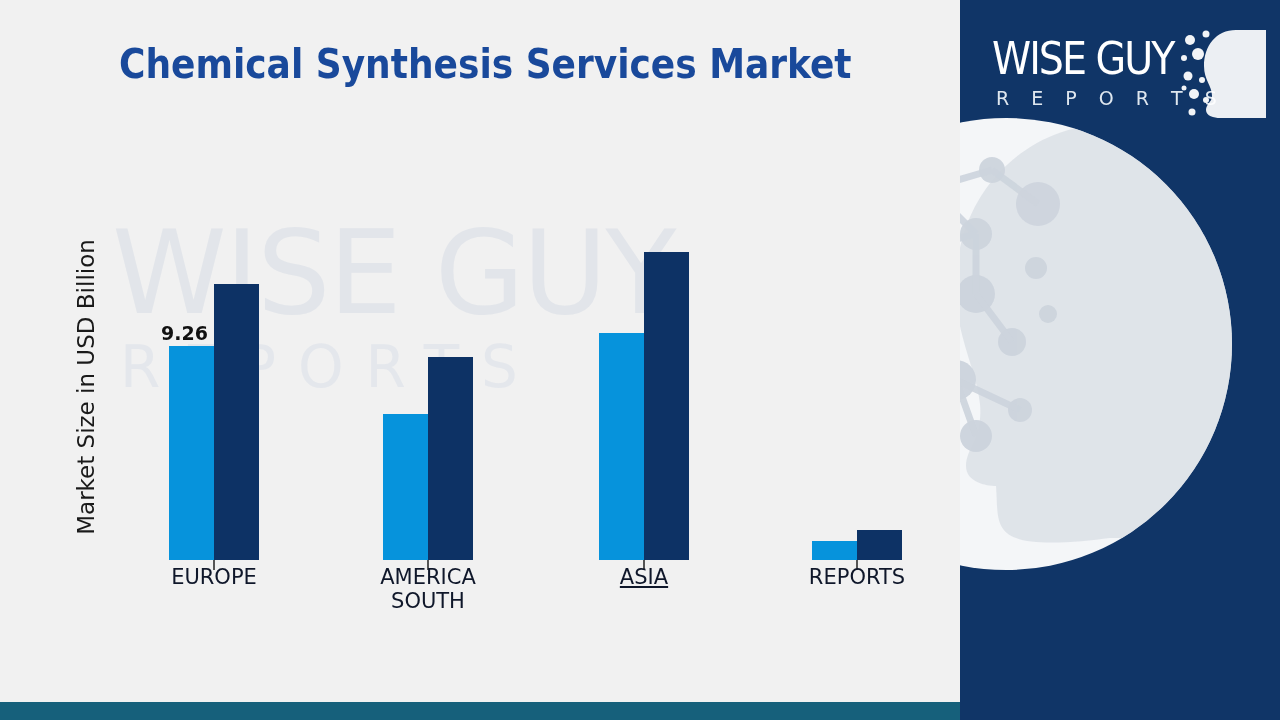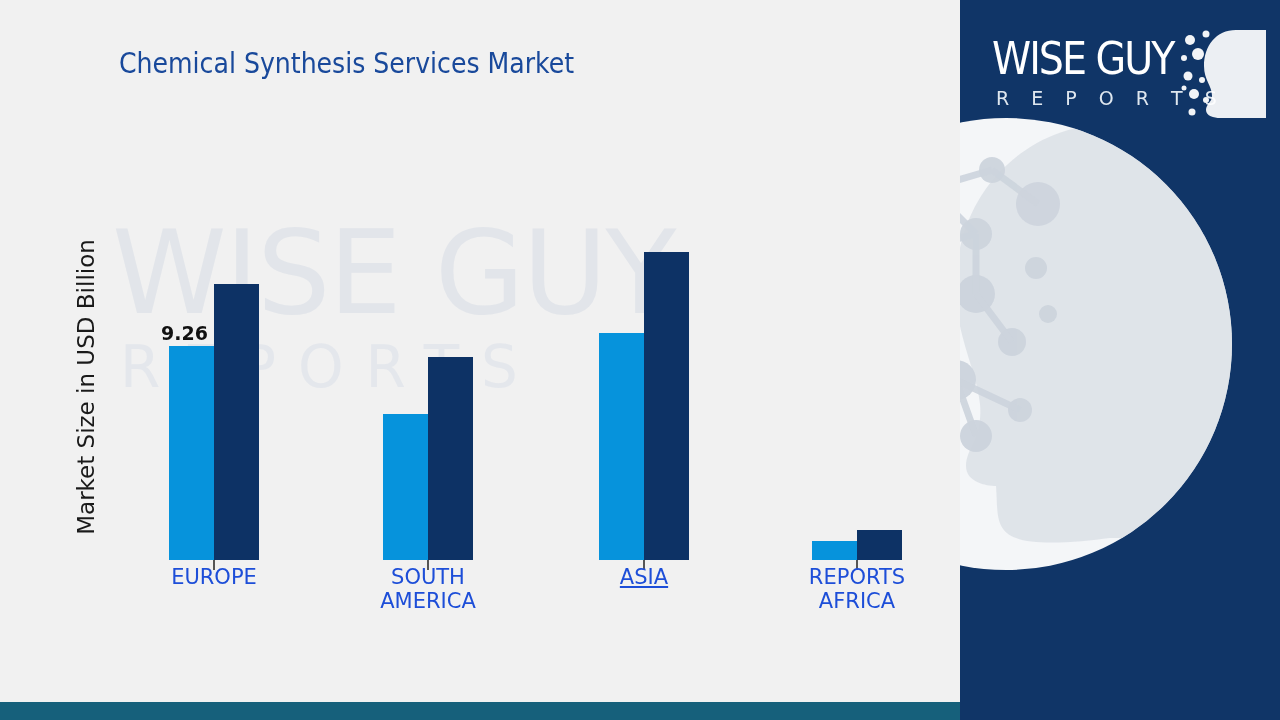--- a/index.html
+++ b/index.html
@@ -16,42 +16,42 @@
 
   
   .watermark{position:absolute;left:0;top:215px;width:960px;height:230px;pointer-events:none;user-select:none;}
   .wm-line1{position:absolute;left:112px;top:0px;font-size:116px;line-height:116px;font-weight:400;
     letter-spacing:-2px;color:#e2e5ea;white-space:nowrap;font-family:"DejaVu Sans", sans-serif;}
   .wm-line2{position:absolute;left:120px;top:123px;font-size:58px;line-height:58px;font-weight:400;
     letter-spacing:22px;color:#e4e7ec;white-space:nowrap;font-family:"DejaVu Sans", sans-serif;}
 
   
   .chart-title{position:absolute;left:119px;top:40px;width:760px;
-    font-size:28px;line-height:48px;color:#19499b;font-weight:400;
+    font-size:40px;line-height:48px;color:#19499b;font-weight:700;
     font-family:"DejaVu Sans Condensed","DejaVu Sans", sans-serif;letter-spacing:0px;white-space:nowrap;}
 
   
   .y-axis-label{position:absolute;left:-104px;top:374px;width:380px;
     transform:rotate(-90deg);transform-origin:center center;
     font-size:23px;color:#1a1a1a;text-align:center;white-space:nowrap;}
 
   
   .legend{position:absolute;left:560px;top:194px;display:flex;align-items:center;gap:58px;}
   .legend-item{display:flex;align-items:center;gap:14px;}
   .legend-swatch{width:46px;height:17px;display:block;}
   .legend-text{font-size:23px;color:#1a1a1a;line-height:23px;}
 
   
   .plot{position:absolute;left:0;top:0;width:960px;height:720px;}
   .bar{position:absolute;bottom:160px;}
   .bar-2024{background:#0693dc;}
   .bar-2032{background:#0d3265;}
   .bar-value{position:absolute;font-size:19px;font-weight:bold;color:#111;white-space:nowrap;}
   .tick{position:absolute;width:2px;height:10px;background:#555;top:560px;}
-  .cat-label{position:absolute;top:566px;font-size:21px;line-height:23.5px;color:#1d4ed8;text-align:center;}
+  .cat-label{position:absolute;top:566px;font-size:21px;line-height:23.5px;color:#0f172a;text-align:center;}
 
   
   .right-panel{position:absolute;left:960px;top:0;width:320px;height:720px;background:#103567;overflow:hidden;}
   .brand-circle{position:absolute;left:-180px;top:118px;width:452px;height:452px;border-radius:50%;
      background:#f4f6f8;overflow:hidden;}
   .bottom-strip{position:absolute;left:0;top:702px;width:960px;height:18px;background:#16607b;}
 
   
   .logo{position:absolute;left:992px;top:36px;width:270px;height:92px;}
   .logo-main{position:absolute;left:0;top:0;font-size:44px;line-height:46px;color:#ffffff;font-weight:400;
@@ -82,35 +82,34 @@
         <div class="bar-value" style="left: 161px; top: 322.041px;">9.26</div>
         <div class="bar bar-2032" style="left: 214px; width: 45px; height: 276.114px; top: 283.886px; bottom: auto; background: rgb(13, 50, 101);"></div>
         <div class="tick" style="left: 213px;"></div>
         <div class="cat-label" style="left: 134px; width: 160px;">
           <div>EUROPE</div>
         </div>
         <div class="bar bar-2024" style="left: 383px; width: 45px; height: 146.029px; top: 413.971px; bottom: auto; background: rgb(6, 147, 220);"></div>
         <div class="bar bar-2032" style="left: 428px; width: 45px; height: 203.1px; top: 356.9px; bottom: auto; background: rgb(13, 50, 101);"></div>
         <div class="tick" style="left: 427px;"></div>
         <div class="cat-label" style="left: 348px; width: 160px;">
+          <div>AMERICA</div>
           <div>SOUTH</div>
-          <div>AMERICA</div>
         </div>
         <div class="bar bar-2024" style="left: 599px; width: 45px; height: 227.13px; top: 332.87px; bottom: auto; background: rgb(6, 147, 220);"></div>
         <div class="bar bar-2032" style="left: 644px; width: 45px; height: 308px; top: 252px; bottom: auto; background: rgb(13, 50, 101);"></div>
         <div class="tick" style="left: 643px;"></div>
         <div class="cat-label" style="left: 564px; width: 160px; text-decoration: underline;">
           <div>ASIA</div>
         </div>
         <div class="bar bar-2024" style="left: 812px; width: 45px; height: 18.9467px; top: 541.053px; bottom: auto; background: rgb(6, 147, 220);"></div>
         <div class="bar bar-2032" style="left: 857px; width: 45px; height: 30.0375px; top: 529.962px; bottom: auto; background: rgb(13, 50, 101);"></div>
         <div class="tick" style="left: 856px;"></div>
         <div class="cat-label" style="left: 777px; width: 160px;">
           <div>REPORTS</div>
-          <div>AFRICA</div>
         </div>
       </div>
   </div>
 
   <div class="right-panel">
     <div class="brand-circle">
       <svg class="icon" width="452" height="452" viewBox="0 0 452 452">
 
         <path d="M330 6 C250 6 180 70 176 160 C173 214 196 248 200 286
                  C203 320 186 330 186 348 C186 364 206 368 216 368

